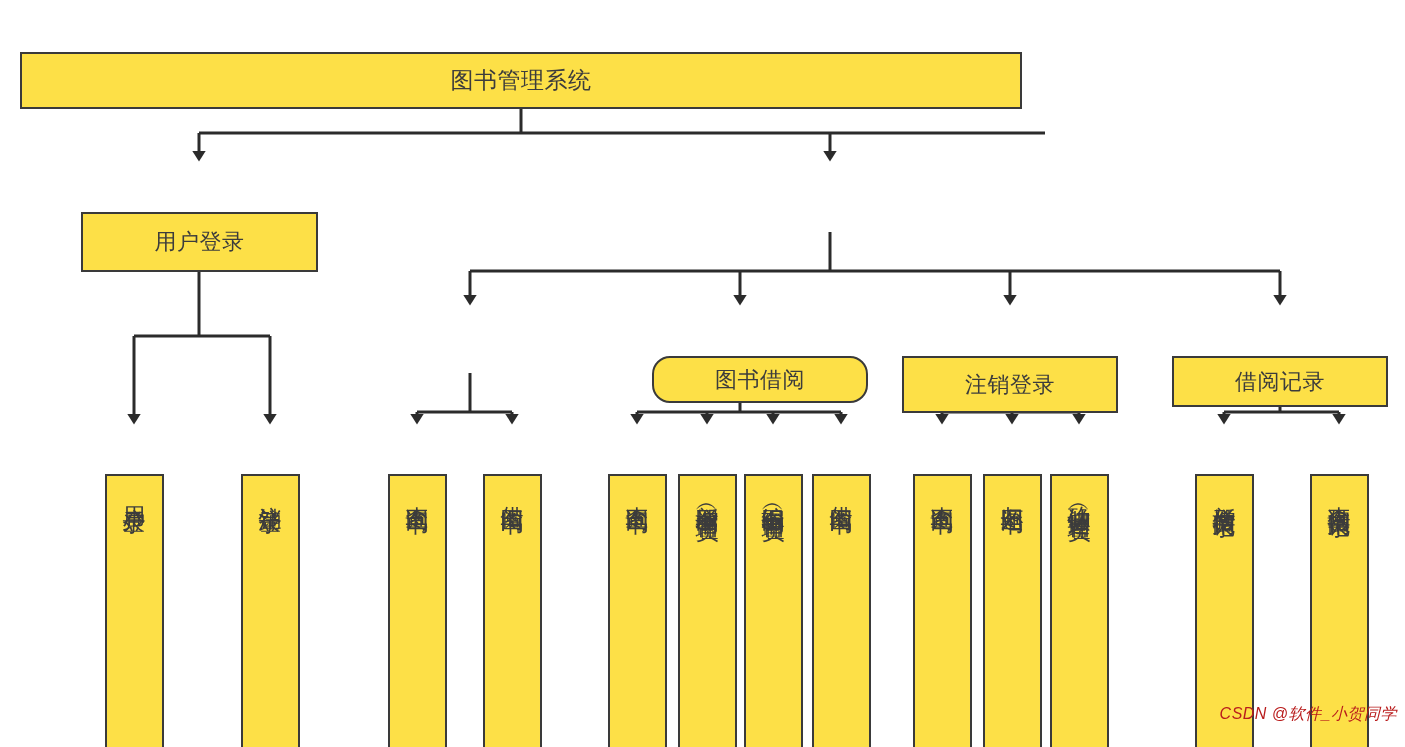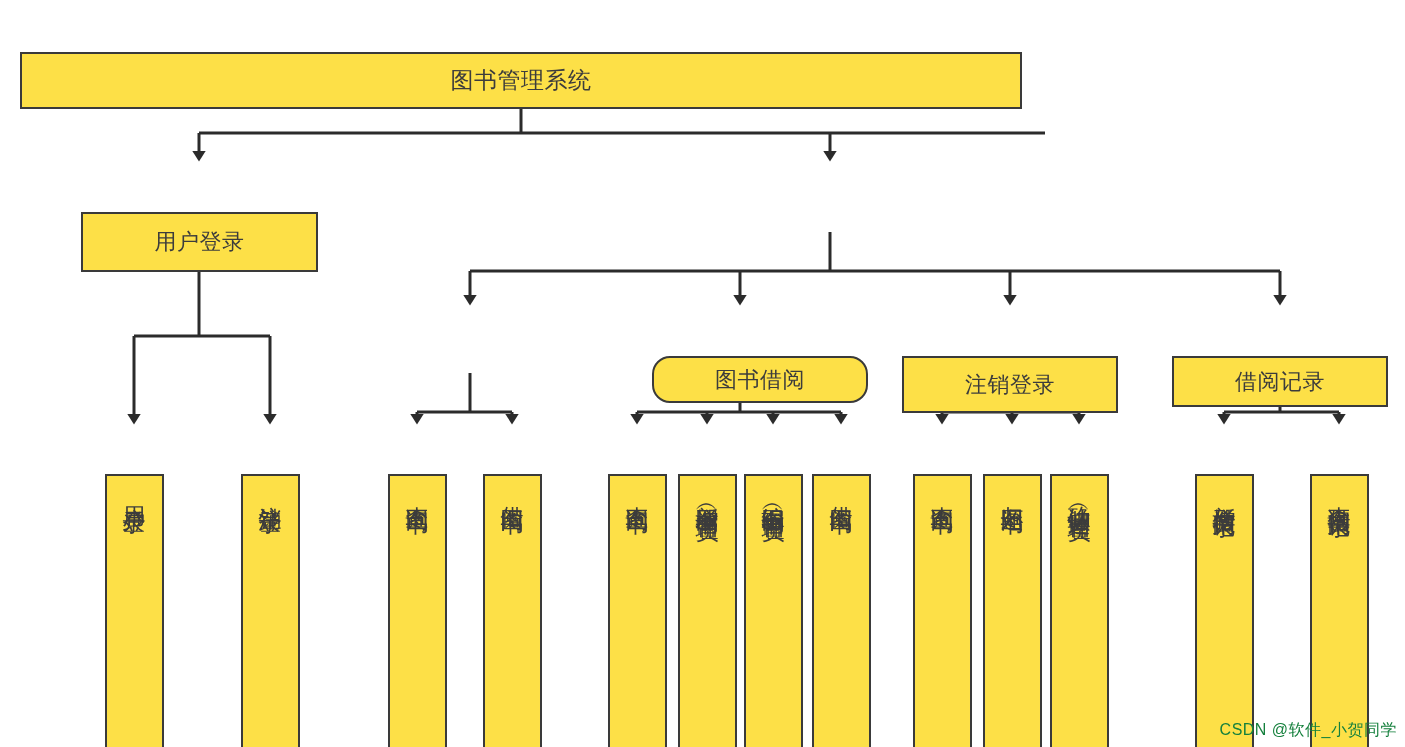--- a/index.html
+++ b/index.html
@@ -57,25 +57,26 @@
     writing-mode: vertical-rl;
     text-orientation: upright;
     font-size: 23px;
     line-height: 1.05;
     letter-spacing: 2px;
     white-space: nowrap;
   }
   #watermark {
     position: absolute;
     right: 8px;
-    bottom: 6px;
+    bottom: 22px;
     font-size: 16px;
-    color: #15803d;
+    color: #b91c1c;
     letter-spacing: 0.5px;
     white-space: nowrap;
+    font-style: italic;
   }
 </style>
 </head>
 <body>
 
 <div id="stage">
 
   <svg id="wires" viewBox="0 0 1405 747" xmlns="http://www.w3.org/2000/svg">
     <defs>
       <marker id="arrow" markerWidth="12" markerHeight="14" refX="1.5" refY="7" orient="auto" markerUnits="userSpaceOnUse">

